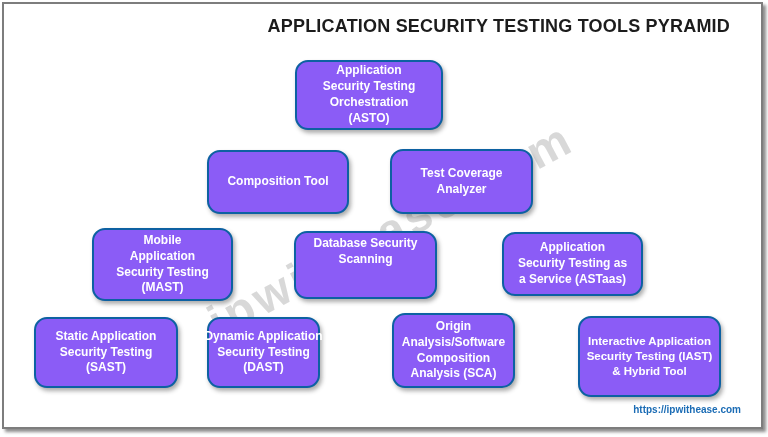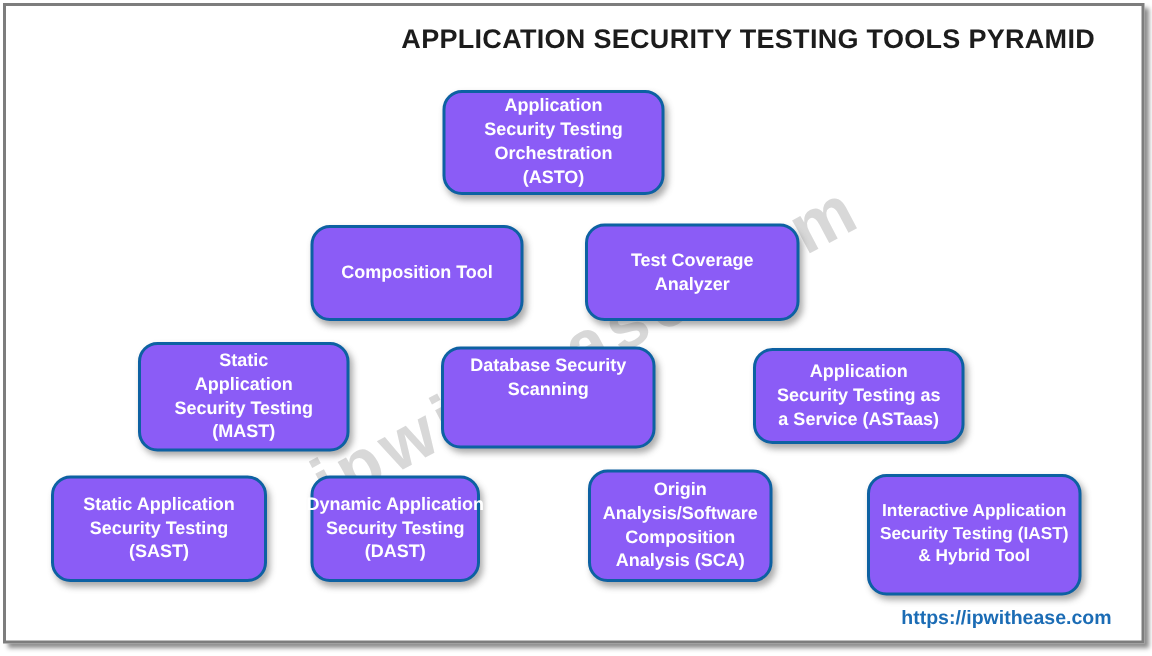--- a/index.html
+++ b/index.html
@@ -54,21 +54,21 @@
     align-items: center;
     justify-content: center;
     white-space: pre;
     box-sizing: border-box;
     z-index: 2;
   }
   .box.small { font-size: 11.5px; }
   .footer-link {
     position: absolute;
     right: 27px; top: 404px;
-    font-size: 13px;
+    font-size: 10px;
     font-weight: bold;
     color: #1b6cb5;
     z-index: 3;
   }
 </style>
 </head>
 <body>
 
 <div class="frame"></div>
 
@@ -78,21 +78,21 @@
 
 <div class="box" style="left:295px; top:60px; width:148px; height:70px;">Application
 Security Testing
 Orchestration
 (ASTO)</div>
 
 <div class="box" style="left:207px; top:150px; width:142px; height:64px;">Composition Tool</div>
 <div class="box" style="left:390px; top:149px; width:143px; height:65px;">Test Coverage
 Analyzer</div>
 
-<div class="box" style="left:92px; top:228px; width:141px; height:73px;">Static
+<div class="box" style="left:92px; top:228px; width:141px; height:73px;">Mobile
 Application
 Security Testing
 (MAST)</div>
 <div class="box" style="left:294px; top:231px; width:143px; height:68px; align-items:flex-start; padding-top:3px;">Database Security
 Scanning</div>
 <div class="box" style="left:502px; top:232px; width:141px; height:64px;">Application
 Security Testing as
 a Service (ASTaas)</div>
 
 <div class="box" style="left:34px; top:317px; width:144px; height:71px;">Static Application

